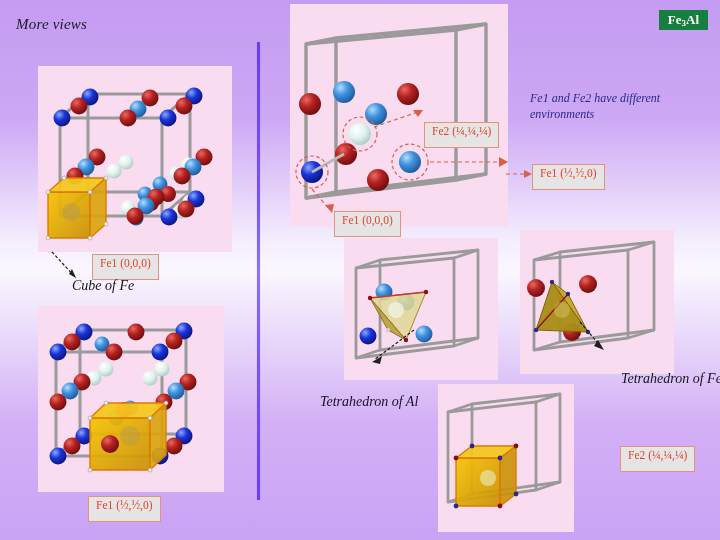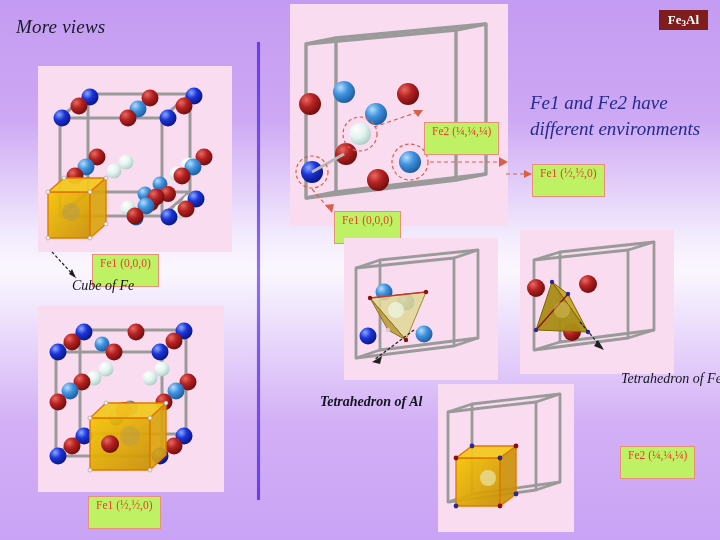--- a/index.html
+++ b/index.html
@@ -7,57 +7,57 @@
     width:720px;height:540px;overflow:hidden;
     font-family:"Liberation Serif",serif;
     background:linear-gradient(180deg,#c49bf2 0%,#cda8f4 22%,#f3ecfd 44%,#fbf7fe 50%,#efe4fc 58%,#d3b0f6 78%,#c9a3f5 100%);
     position:relative;
   }
   .abs{position:absolute;}
 
   
   #slide-title{
     left:16px;top:16px;
-    font-style:italic;font-size:19px;color:#1a1a28;
+    font-style:italic;font-size:15px;color:#1a1a28;
     letter-spacing:.2px;
   }
 
   
   #corner-badge{
     right:12px;top:10px;
-    background:#7f1d1d;color:#ffffff;
+    background:#15803d;color:#ffffff;
     font-weight:bold;font-size:13px;
     padding:3px 9px 3px 9px;
     line-height:1.05;
   }
   #corner-badge sub{font-size:9px;vertical-align:baseline;position:relative;top:2px;}
 
   
   #divider{
     left:257px;top:42px;width:3px;height:458px;
     background:linear-gradient(180deg,#6a3df0 0%,#7a55ef 35%,#8f72f2 50%,#7a55ef 70%,#6a3df0 100%);
     box-shadow:0 0 1px rgba(120,80,240,.6);
   }
 
   
   #headline{
     left:530px;top:90px;width:186px;
-    font-style:italic;font-size:19px;color:#262a8c;
+    font-style:italic;font-size:12px;color:#262a8c;
     line-height:1.35;
   }
 
   
   .panel{background:#fadcf0;}
   .panel-inner{position:absolute;inset:0;}
 
   
   .callout{
-    background:#bef264;border:1px solid #e8917a;
+    background:#e5e5e5;border:1px solid #e8917a;
     color:#e8402a;font-size:11.5px;
-    padding:2px 7px 17px 7px;white-space:nowrap;
+    padding:2px 7px 10px 7px;white-space:nowrap;
   }
 
   
   .annot{font-style:italic;font-size:14px;color:#141420;white-space:nowrap;}
 
   svg{display:block;overflow:visible;}
   .nolbl{pointer-events:none;}
 </style>
 </head>
 <body>
@@ -335,21 +335,21 @@
       <circle cx="44" cy="92" r="2.2" fill="#cfcfcf"></circle>
     </g>
 
     <g stroke="#202020" stroke-width="1.2" stroke-dasharray="3,2" fill="none">
       <path d="M70,92 L30,122"></path>
     </g>
     <polygon points="28,124 38,118 36,126" fill="#202020"></polygon>
   </svg>
 </div>
 
-<div class="abs annot" style="left:320px;top:394px;font-weight:bold;">Tetrahedron of Al</div>
+<div class="abs annot" style="left:320px;top:394px;">Tetrahedron of Al</div>
 
 <div class="abs panel" style="left:520px;top:230px;width:154px;height:144px;">
   <svg class="panel-inner" viewBox="0 0 154 144">
     <g stroke="#9a9a9a" stroke-width="2.8" fill="none" stroke-linejoin="round">
       <path d="M40,22 L134,12 L134,100 L40,112 Z"></path>
       <path d="M14,30 L108,20 L108,108 L14,120 Z"></path>
       <path d="M40,22 L14,30 M134,12 L108,20 M134,100 L108,108 M40,112 L14,120"></path>
     </g>
 
     <g class="nolbl">

